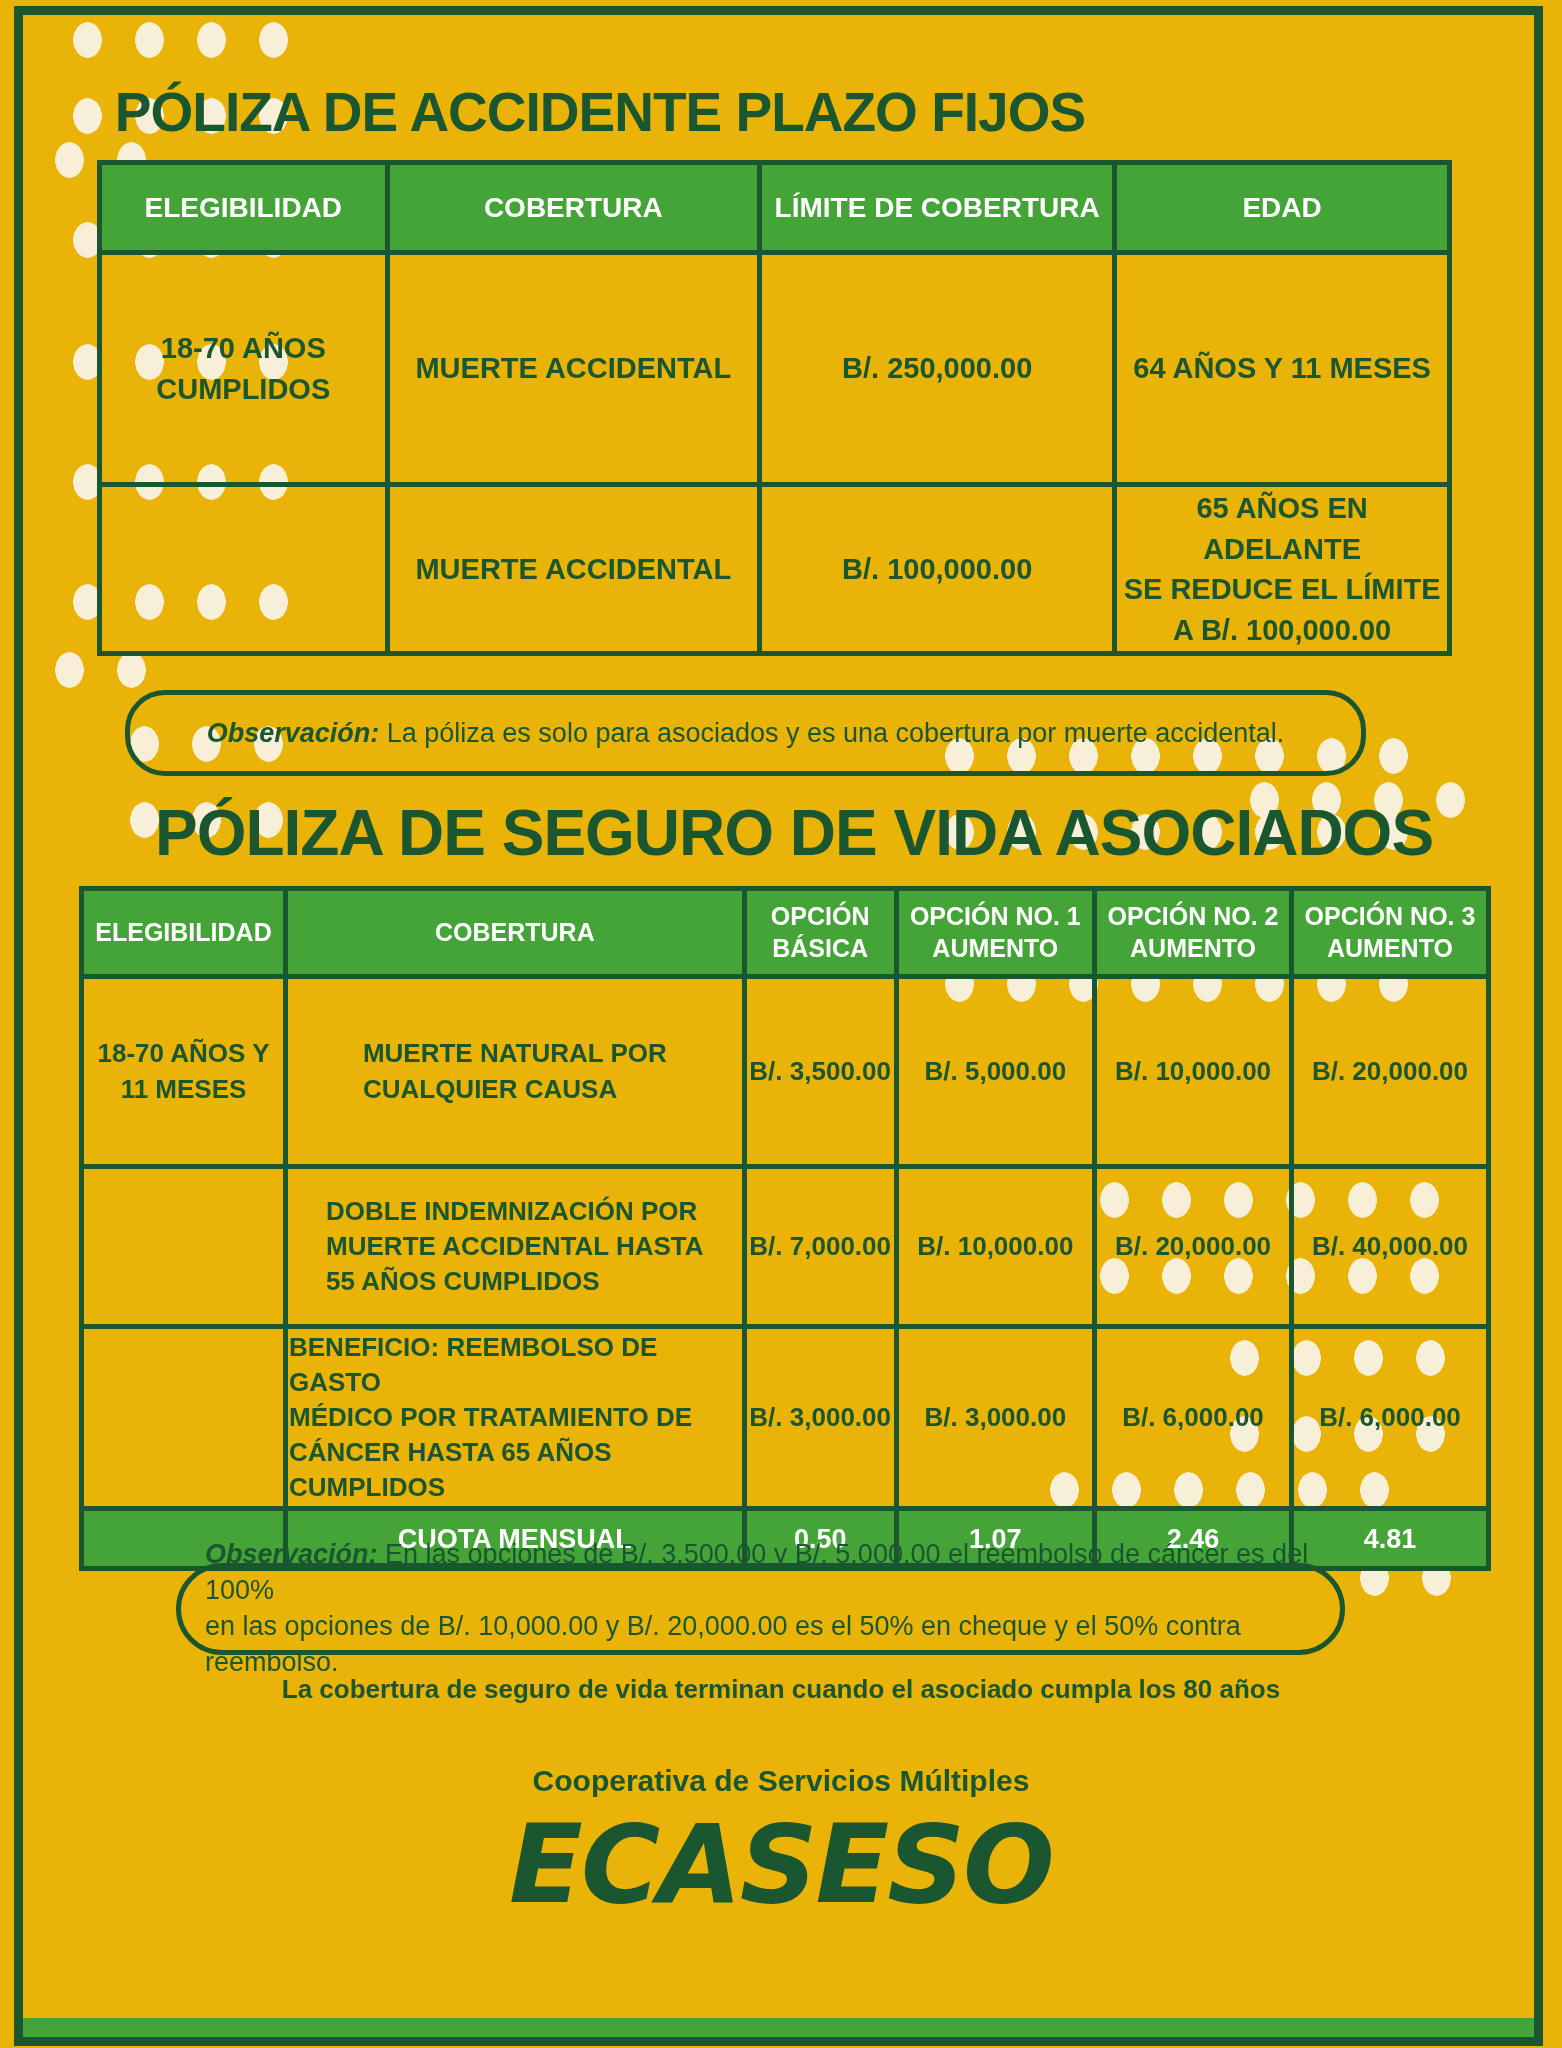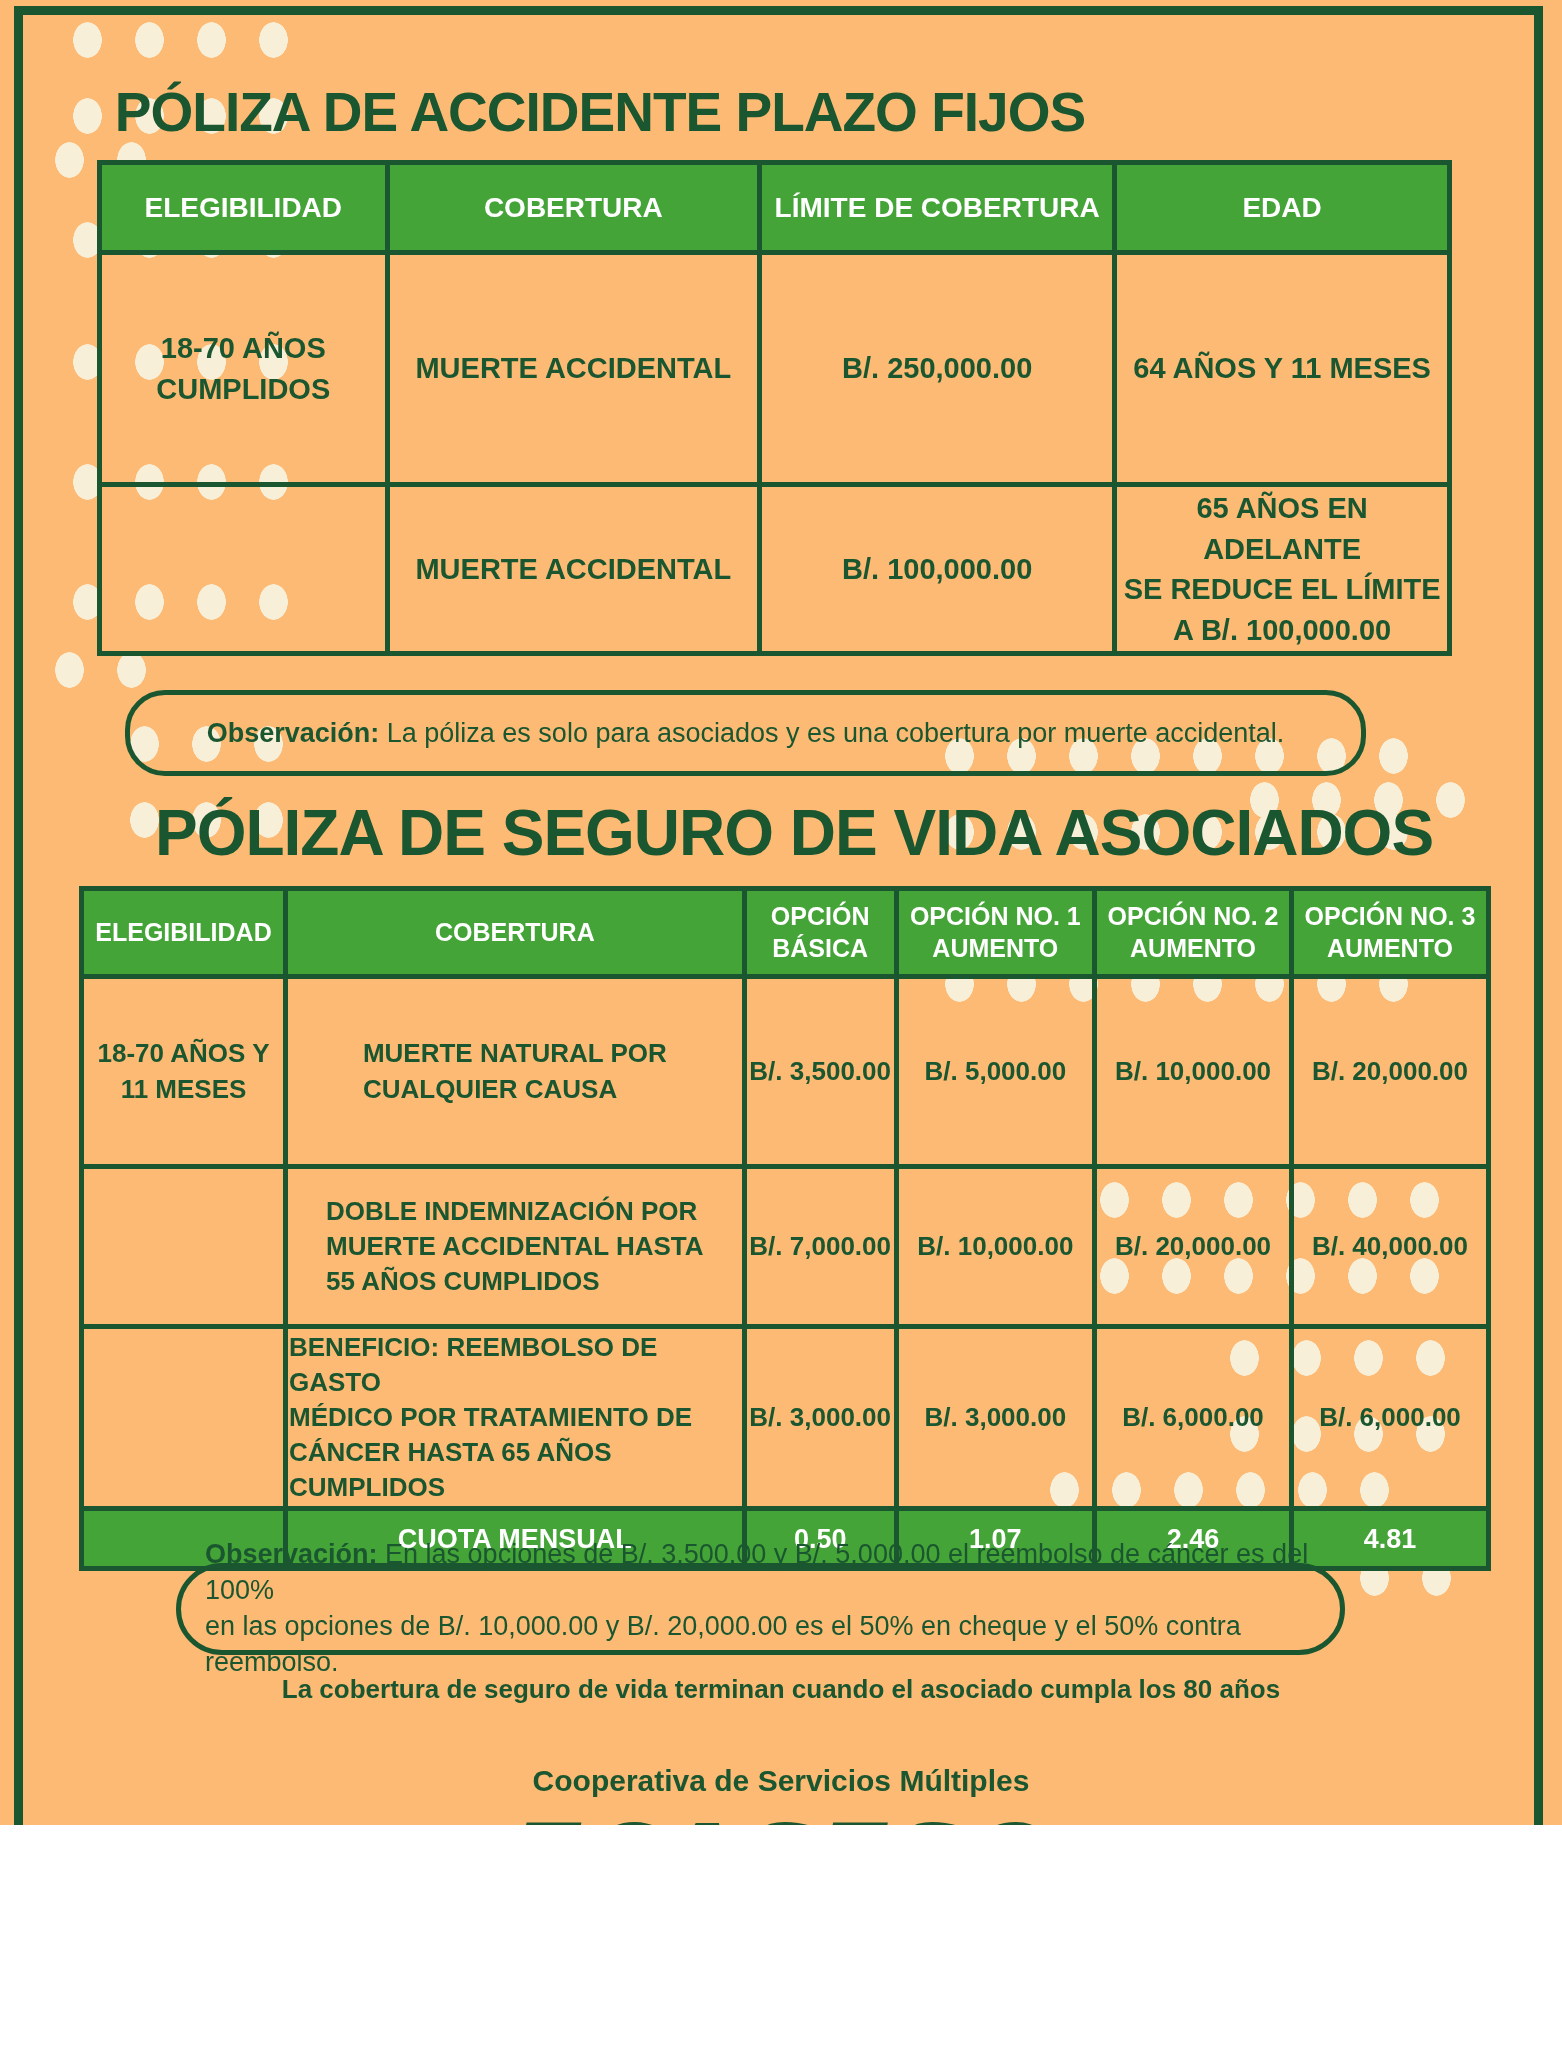--- a/index.html
+++ b/index.html
@@ -2,21 +2,21 @@
 <html><head>
 <meta charset="utf-8">
 <style>
   :root{
     --dk:#1a562f;
     --gr:#45a438;
     --cream:#f8efd8;
   }
   html,body{margin:0;padding:0;background:#ffffff;}
   .page{
-    position:relative;width:1562px;height:1825px;background:#fdba74;
+    position:relative;width:1562px;height:2048px;background:#eab308;
     overflow:hidden;font-family:"Liberation Sans",sans-serif;color:var(--dk);
   }
   #dots-layer{position:absolute;inset:0;z-index:1;}
   .dots{
     position:absolute;
     background-image:radial-gradient(14.5px 18px at 14.5px 18px,var(--cream) 97%,transparent 100%);
     background-size:62px 76px;background-repeat:repeat;
   }
   .frame{
     position:absolute;left:14px;top:6px;width:1511px;height:2022px;
@@ -48,21 +48,21 @@
   tr.foot{height:60px;}
   tr.foot td{background:var(--gr);color:#ffffff;font-size:27px;}
   .obs{
     position:absolute;border:5px solid var(--dk);color:var(--dk);
     display:flex;align-items:center;background:transparent;
   }
   .obs1{left:125px;top:690px;width:1231px;height:76px;border-radius:40px;
         justify-content:center;font-size:27px;}
   .obs2{left:176px;top:1563px;width:1169px;height:92px;border-radius:46px;
         padding:0 24px;font-size:27px;line-height:1.33;box-sizing:border-box;}
-  .obs b{font-weight:bold;}
+  .obs b{font-weight:bold;font-style:italic;}
   .obs .obs-text{white-space:pre-line;}
   .note{
     position:absolute;left:0;top:1674px;width:100%;text-align:center;
     font-size:26px;font-weight:bold;color:var(--dk);
   }
   .coop{
     position:absolute;left:0;top:1764px;width:100%;text-align:center;
     font-size:30px;font-weight:bold;color:var(--dk);
   }
   .brand{

